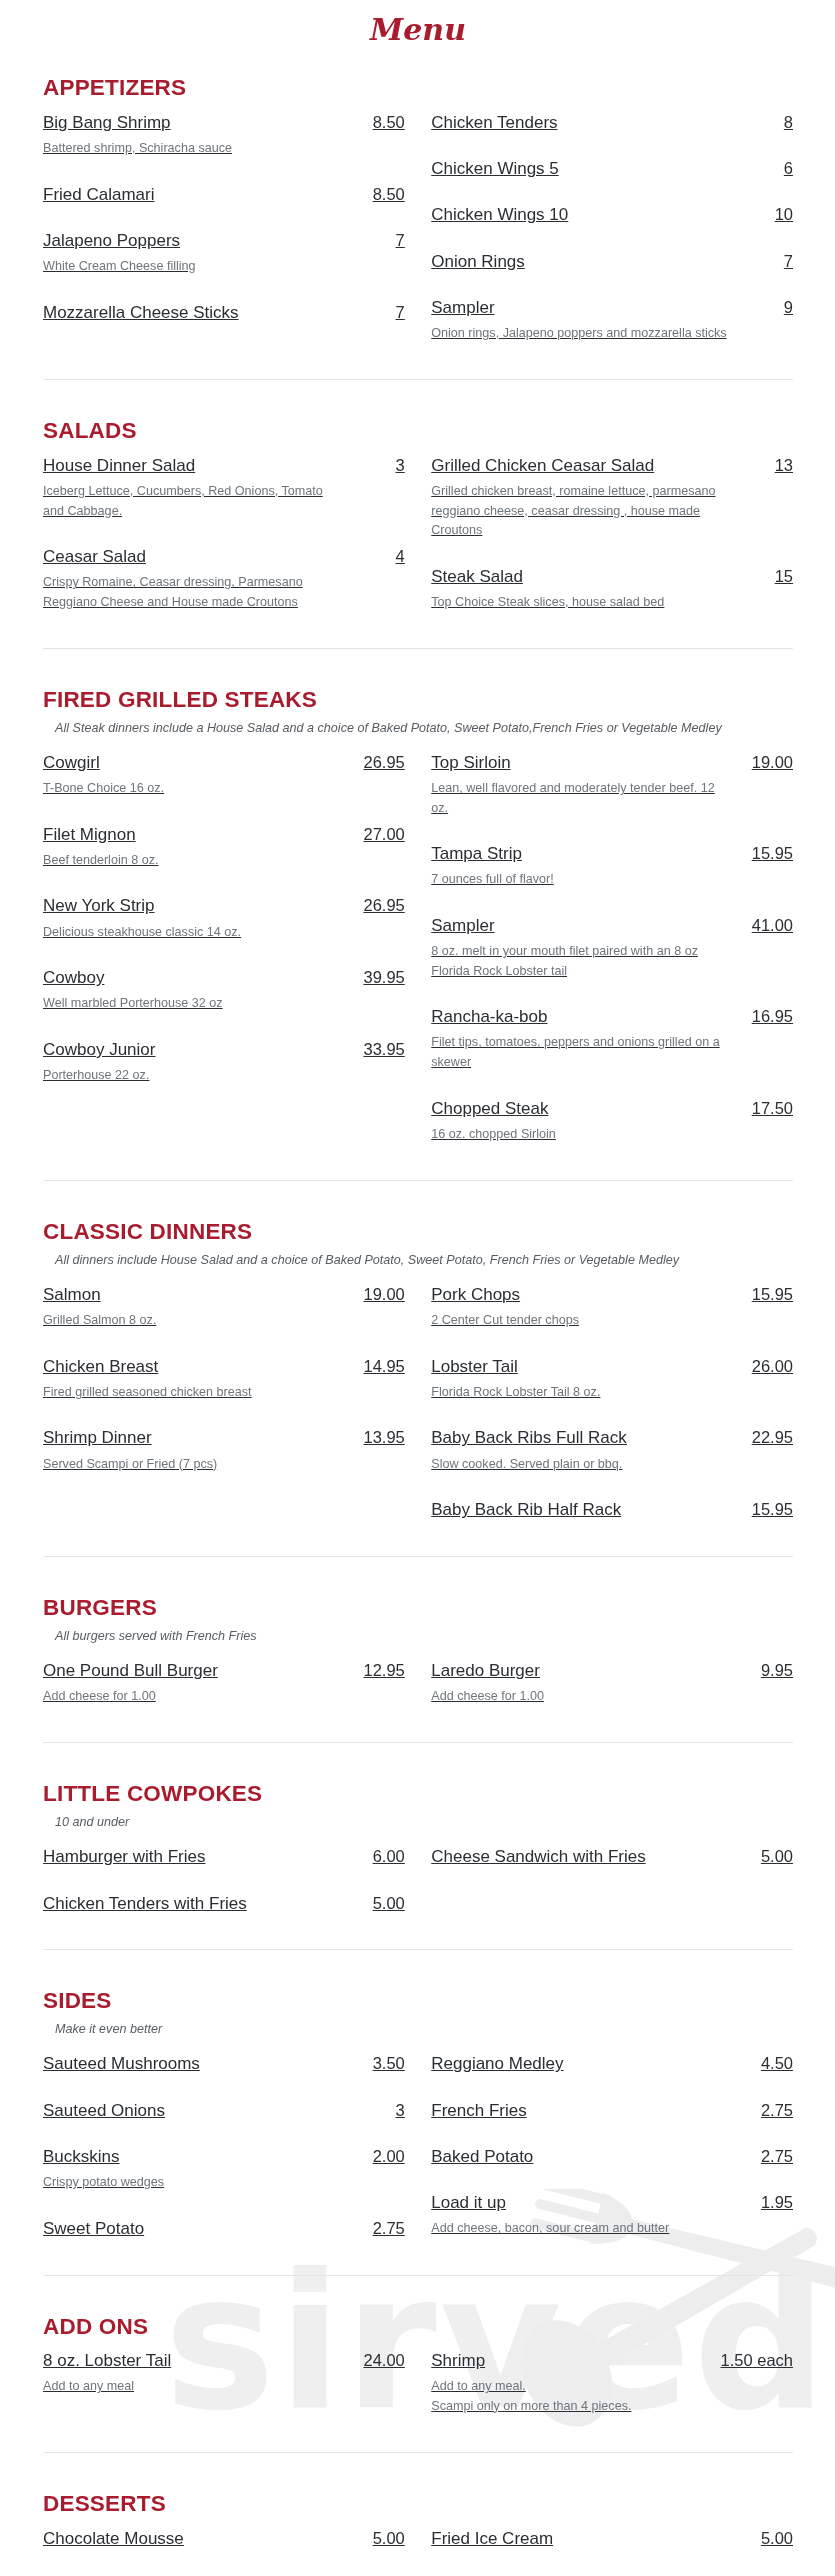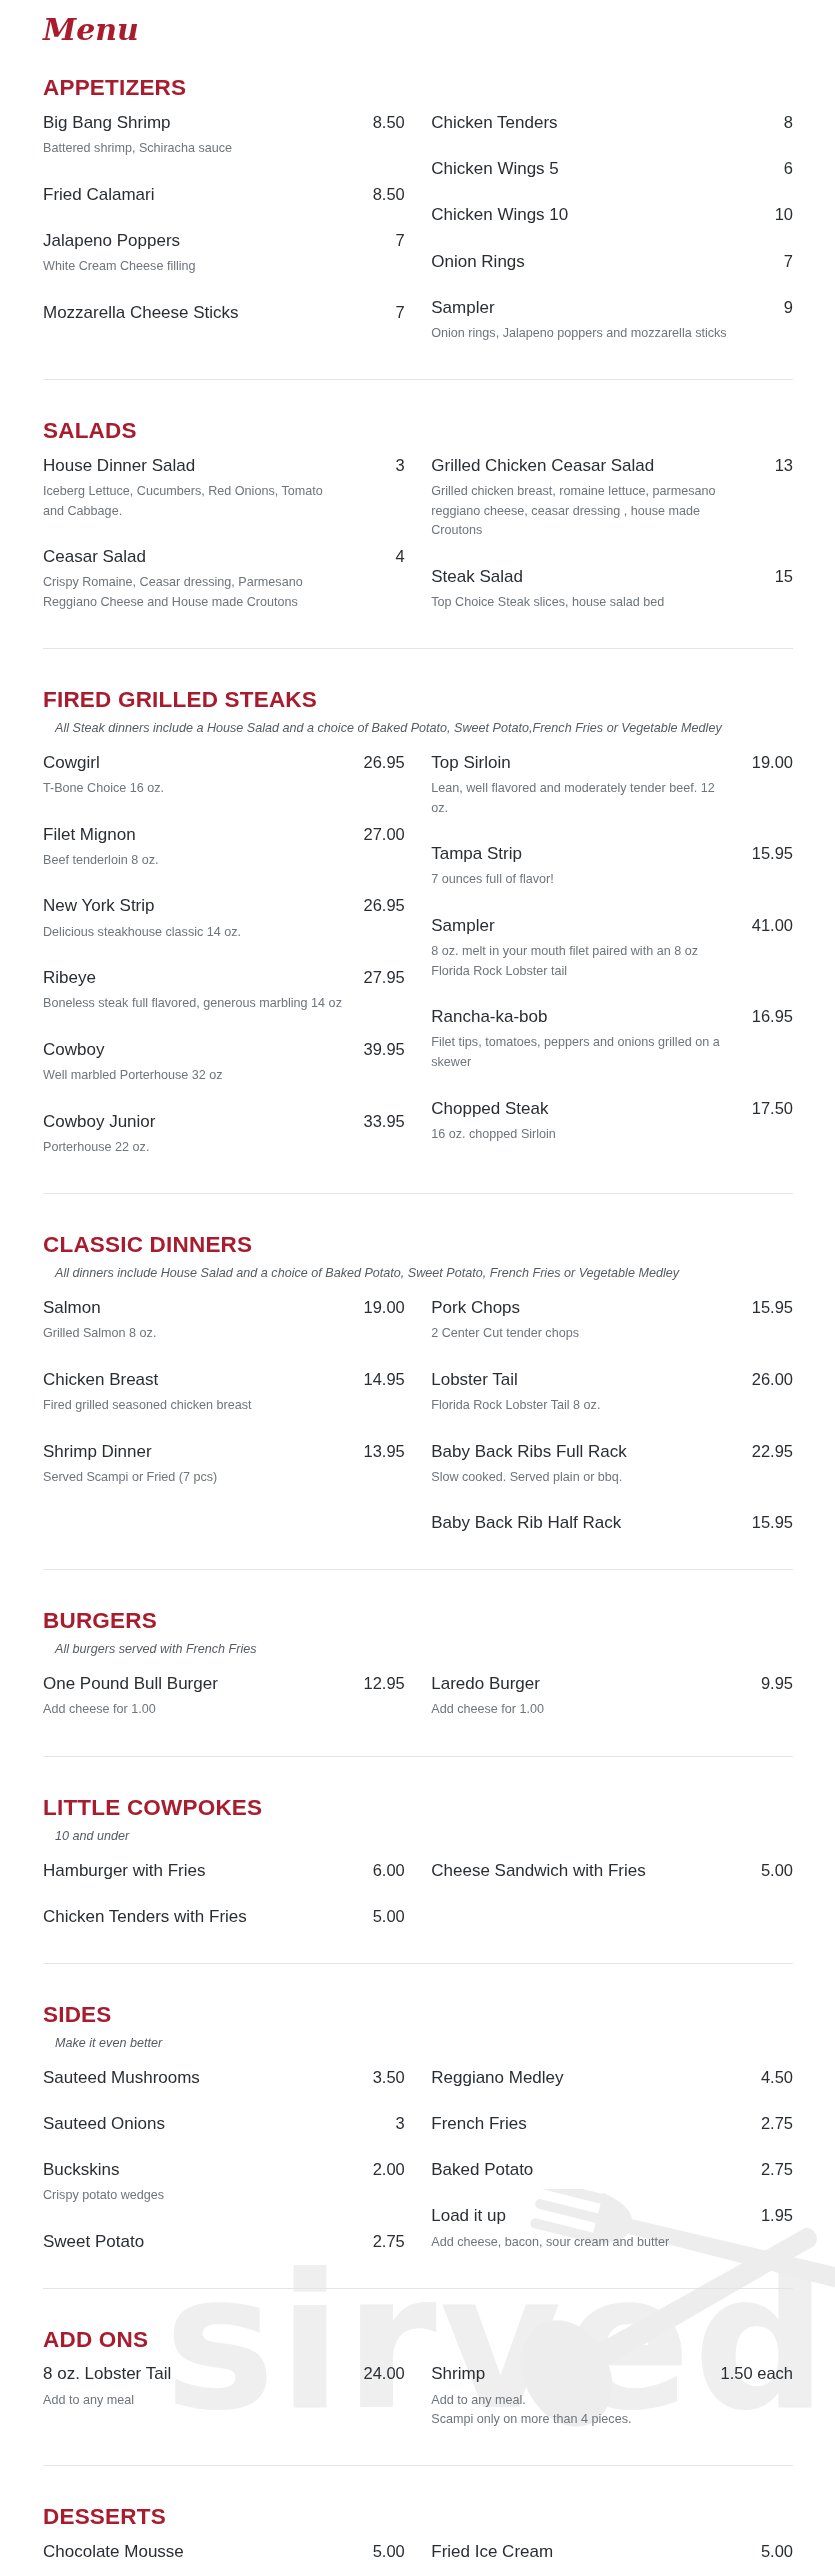--- a/index.html
+++ b/index.html
@@ -9,37 +9,37 @@
     --subtitle:#565c62;
     --divider:#e4e4e4;
     --watermark:#efefef;
   }
   *{box-sizing:border-box;}
   html,body{margin:0;padding:0;background:#ffffff;}
   body{font-family:"Liberation Sans", sans-serif;color:var(--ink);}
   .page{position:relative;width:836px;min-height:2576px;margin:0 auto;background:#fff;overflow:hidden;}
   .content{position:relative;z-index:1;padding:10.6px 43px 17px 43px;}
   .menu-title{
-    text-align:left;
+    text-align:center;
     font-family:"DejaVu Serif", serif;
     font-style:italic;font-weight:700;
     font-size:30px;line-height:1.1;
     color:var(--accent);
     margin:2.6px 0 29px 0;
   }
   .section-title{
     font-size:22.5px;font-weight:700;color:var(--accent);
     margin:0 0 10.6px 0;letter-spacing:0.2px;
   }
   .section-subtitle{
     font-style:italic;font-size:12.6px;color:var(--subtitle);
     margin:-2.6px 0 17px 12px;
   }
   .cols{display:flex;gap:26.5px;}
-  .col{flex:1 1 0;min-width:0;display:flex;flex-direction:column;}
+  .col{flex:1 1 0;min-width:0;display:flex;flex-direction:column;text-decoration:underline;}
   .item{margin:0 0 25px 0;}
   .item-row{display:flex;justify-content:space-between;align-items:baseline;}
   .item-name{font-size:17px;color:var(--ink);line-height:1.25;}
   .item-price{font-size:16.5px;color:var(--ink);margin-left:14.6px;white-space:nowrap;}
   .item-desc{margin-top:6px;font-size:12.6px;line-height:1.55;color:var(--muted);max-width:303px;}
   .item-desc div{margin:0;}
   .section-divider{border:none;border-top:0.7px solid var(--divider);margin:10.6px 0 38px 0;}
   .watermark-text{
     position:absolute;z-index:0;top:2249px;left:164px;
     font-family:"DejaVu Sans", sans-serif;font-weight:700;
@@ -205,27 +205,20 @@
               </div>
               <div class="item">
                 <div class="item-row">
                   <span class="item-name">New York Strip</span>
                   <span class="item-price">26.95</span>
                 </div>
                 <div class="item-desc">Delicious steakhouse classic 14 oz.</div>
               </div>
               <div class="item">
                 <div class="item-row">
-                  <span class="item-name">Ribeye</span>
-                  <span class="item-price">27.95</span>
-                </div>
-                <div class="item-desc">Boneless steak full flavored, generous marbling 14 oz</div>
-              </div>
-              <div class="item">
-                <div class="item-row">
                   <span class="item-name">Cowboy</span>
                   <span class="item-price">39.95</span>
                 </div>
                 <div class="item-desc">Well marbled Porterhouse 32 oz</div>
               </div>
               <div class="item">
                 <div class="item-row">
                   <span class="item-name">Cowboy Junior</span>
                   <span class="item-price">33.95</span>
                 </div>

